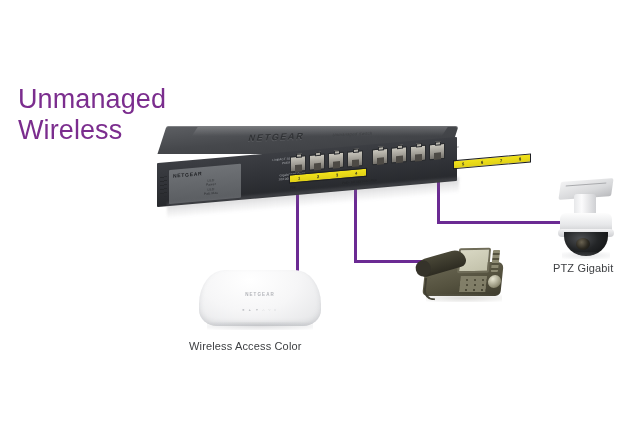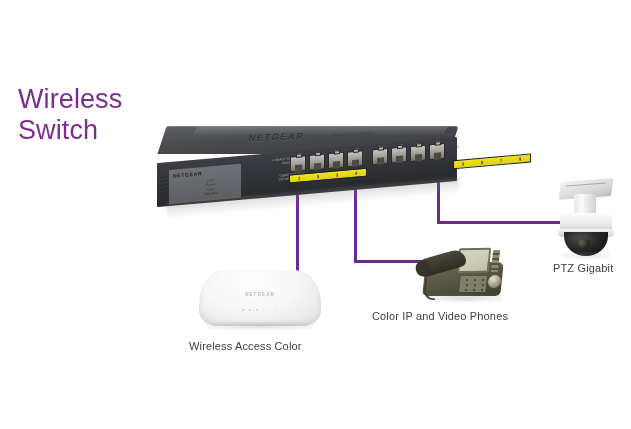--- a/index.html
+++ b/index.html
@@ -481,22 +481,22 @@
   #cap-ap { left: 189px; top: 340px; }
   #cap-phone { left: 372px; top: 310px; }
   #cap-cam { left: 553px; top: 262px; }
 </style>
 </head>
 <body>
 
 <div id="stage">
 
   <div id="title-block">
+    <div>Unmanaged</div>
     <div>Wireless</div>
-    <div>Switch</div>
   </div>
 
   <div class="cable cable-v" style="left:296px; top:172px; height:112px;"></div>
   <div class="cable cable-h" style="left:274px; top:281px; width:25px;"></div>
 
   <div class="cable cable-v" style="left:354px; top:165px; height:98px;"></div>
   <div class="cable cable-h" style="left:354px; top:260px; width:90px;"></div>
 
   <div class="cable cable-v" style="left:437px; top:157px; height:67px;"></div>
   <div class="cable cable-h" style="left:437px; top:221px; width:127px;"></div>
@@ -583,21 +583,20 @@
   <div id="phone">
     <div class="ph-base"></div>
     <div class="ph-screen"></div>
     <div class="ph-sidekeys"></div>
     <div class="ph-keypad"></div>
     <div class="ph-navdisc"></div>
     <div class="ph-handset"></div>
     <div class="ph-cord"></div>
     <div class="ph-shadow"></div>
   </div>
-  <div class="caption" id="cap-phone">Color IP and Video Phones</div>
 
   <div id="camera">
     <div class="cam-bracket"></div>
     <div class="cam-bracket-seam"></div>
     <div class="cam-neck"></div>
     <div class="cam-housing"></div>
     <div class="cam-ring"></div>
     <div class="cam-dome"></div>
     <div class="cam-lens"></div>
     <div class="cam-shadow"></div>

